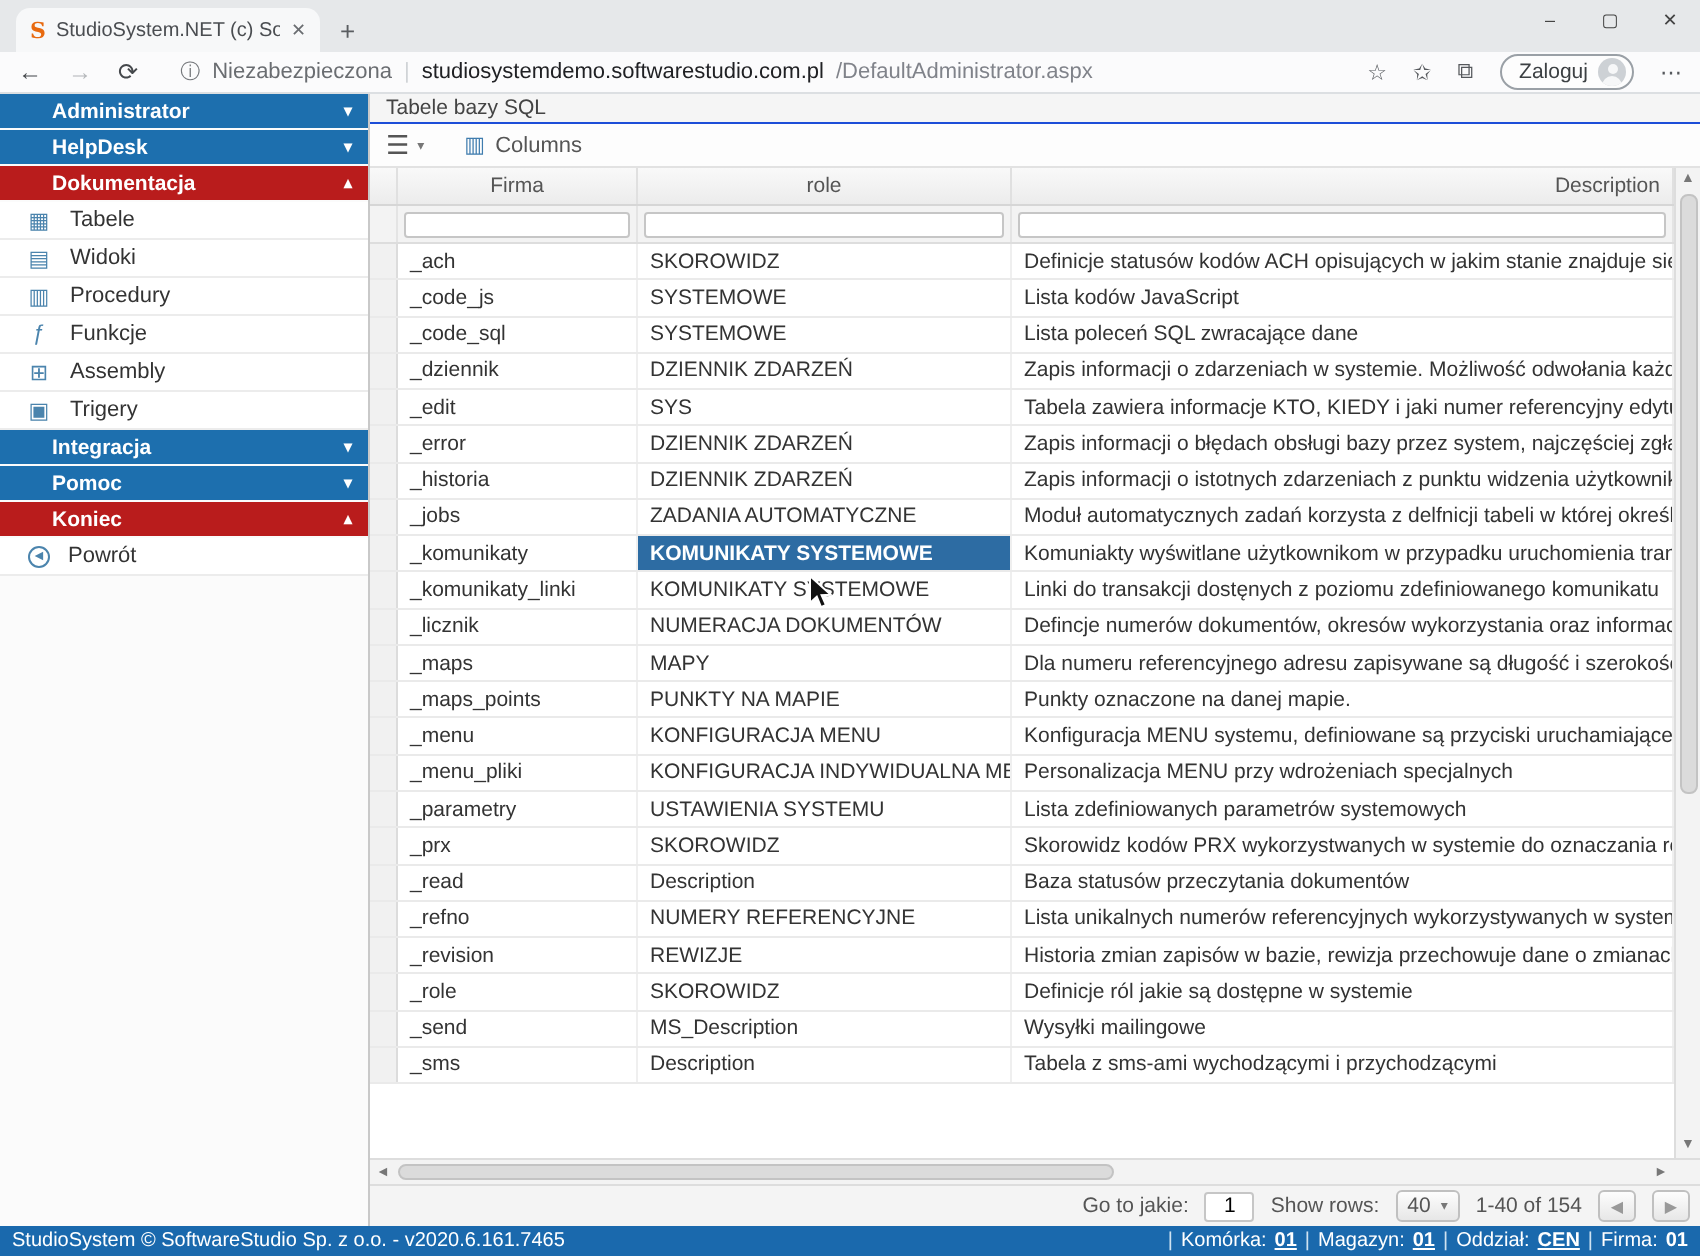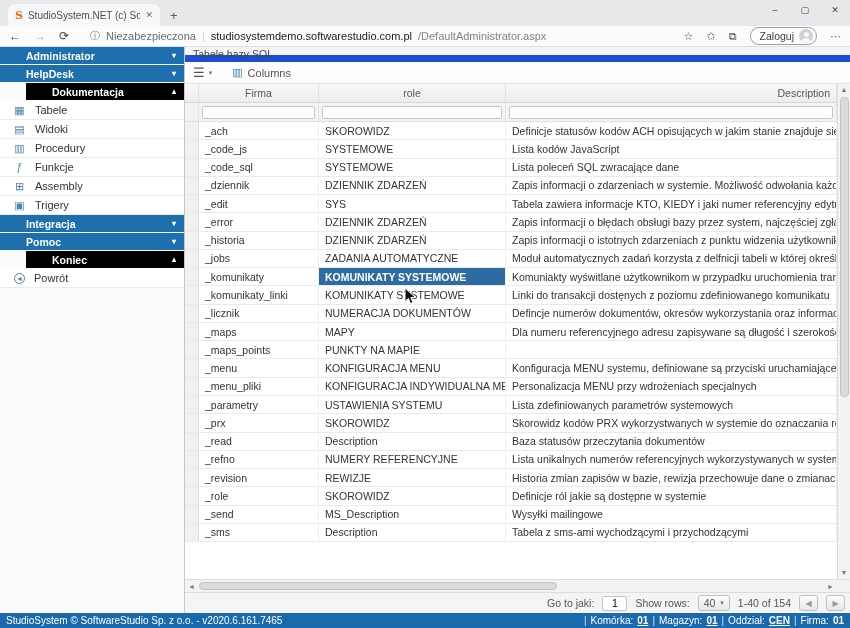--- a/index.html
+++ b/index.html
@@ -36,30 +36,30 @@
   .avatar::before { content:""; position:absolute; left:4.5px; top:2.5px; width:5px; height:5px; border-radius:50%; background:#f6f7f8; }
   .avatar::after  { content:""; position:absolute; left:2px;  top:8.5px; width:10px; height:7px; border-radius:5px 5px 0 0; background:#f6f7f8; }
 
   
   .app { height:566px; display:flex; }
 
   .sidebar { width:185px; background:#fbfbfb; border-right:1px solid #c9c9c9; }
   .sb-header { height:17px; margin-bottom:1px; background:#1d6fae; color:#fff; display:flex;
                align-items:center; justify-content:space-between; padding:0 8px 0 26px;
                font-size:10.5px; font-weight:bold; cursor:pointer; }
-  .sb-header.open { background:#000000;margin-left:26px; }
+  .sb-header.open { background:#b91c1c; }
   .sb-chev { font-size:8px; }
   .sb-item { height:19px; background:#fff; border-bottom:1px solid #ececec; display:flex;
              align-items:center; gap:9px; padding-left:13px; font-size:11px; color:#333; cursor:pointer; }
   .sb-ico { width:13px; text-align:center; color:#4b84ad; font-size:11px; }
   .sb-ico.circle { border:1px solid #4b84ad; border-radius:50%; width:11px; height:11px;
                    line-height:9px; font-size:7px; margin-left:1px; }
 
   .main { flex:1; min-width:0; display:flex; flex-direction:column; background:#fff; }
-  .page-title { height:15px; background:#f5f5f5; border-bottom:7px solid #1d4ed8;
+  .page-title { height:15px; background:#f5f5f5; border-bottom:1px solid #1d4ed8;
                 font-size:10.5px; color:#444; padding:1px 0 0 8px; }
   .toolbar { height:22px; background:#fdfdfd; border-bottom:1px solid #e2e2e2;
              display:flex; align-items:center; padding-left:8px; gap:4px; }
   .hamburger { font-size:13px; color:#555; }
   .tb-caret { font-size:7px; color:#777; margin-right:16px; }
   .columns-btn { display:flex; align-items:center; gap:5px; font-size:11px; color:#555; }
   .columns-ico { color:#3f7cae; font-size:11px; }
 
   .grid { flex:1; min-height:0; display:flex; flex-direction:column; position:relative; }
   .grid-main { flex:1; min-height:0; display:flex; }
@@ -323,20 +323,21 @@
                 <div class="grow">
                   <div class="c-sel"></div>
                   <div class="c-name gcell">_maps</div>
                   <div class="c-role gcell">MAPY</div>
                   <div class="c-desc gcell">Dla numeru referencyjnego adresu zapisywane są długość i szerokość geograficzna, które wyk</div>
                 </div>
                 <div class="grow">
                   <div class="c-sel"></div>
                   <div class="c-name gcell">_maps_points</div>
                   <div class="c-role gcell">PUNKTY NA MAPIE</div>
+                  <div class="c-desc gcell">Punkty oznaczone na danej mapie.</div>
                 </div>
                 <div class="grow">
                   <div class="c-sel"></div>
                   <div class="c-name gcell">_menu</div>
                   <div class="c-role gcell">KONFIGURACJA MENU</div>
                   <div class="c-desc gcell">Konfiguracja MENU systemu, definiowane są przyciski uruchamiające określone transakcje</div>
                 </div>
                 <div class="grow">
                   <div class="c-sel"></div>
                   <div class="c-name gcell">_menu_pliki</div>
@@ -405,21 +406,21 @@
         <div class="hscroll">
           <div class="hs-arrow">◄</div>
           <div class="hs-thumb"></div>
           <div class="hs-fill"></div>
           <div class="hs-arrow">►</div>
           <div class="hs-corner"></div>
         </div>
       </div>
 
       <div class="pager">
-        <span>Go to jaki:</span>
+        <span>Go to jakie:</span>
         <input class="pg-input" value="1" style="">
         <span>Show rows:</span>
         <span class="pg-select">
           <span>40</span>
           <span class="pg-caret">▾</span>
         </span>
         <span>1-40 of 154</span>
         <span class="pg-btn">◀</span>
         <span class="pg-btn">▶</span>
       </div>

